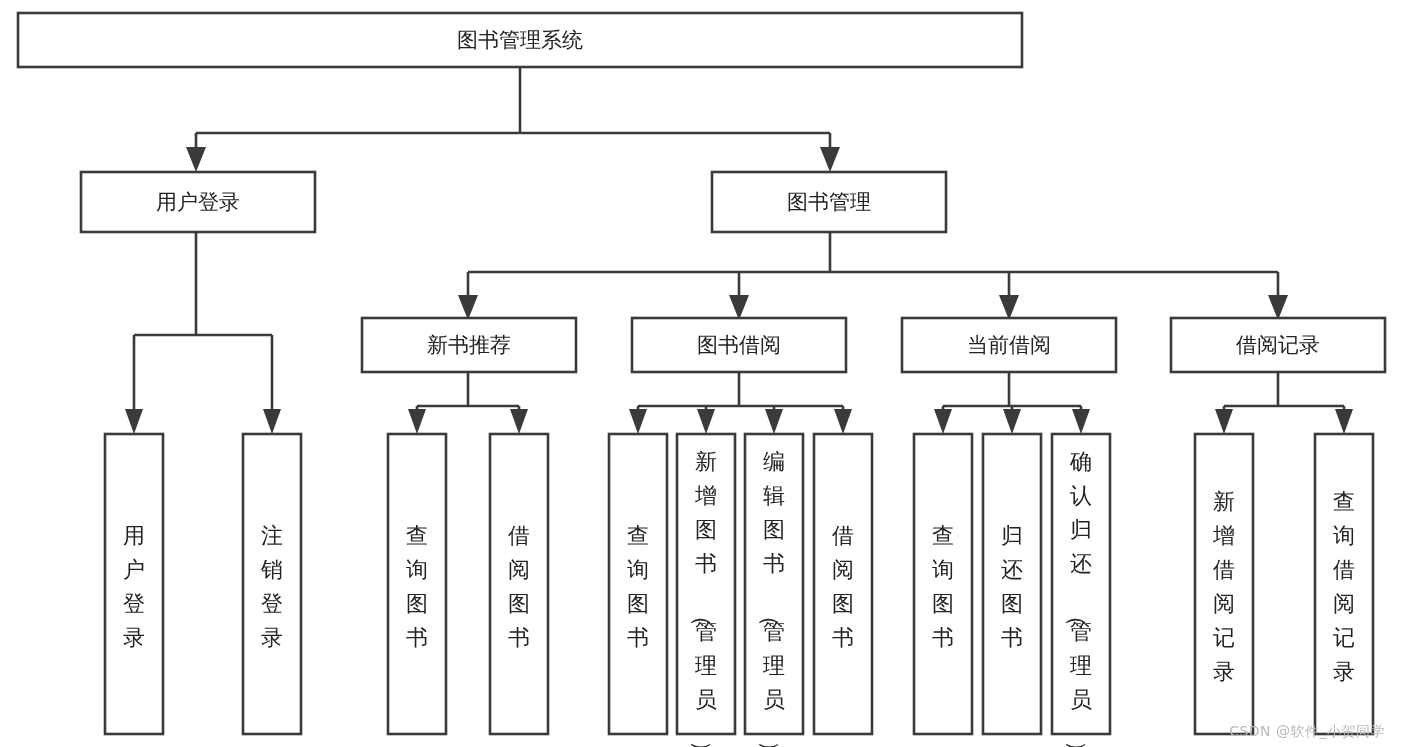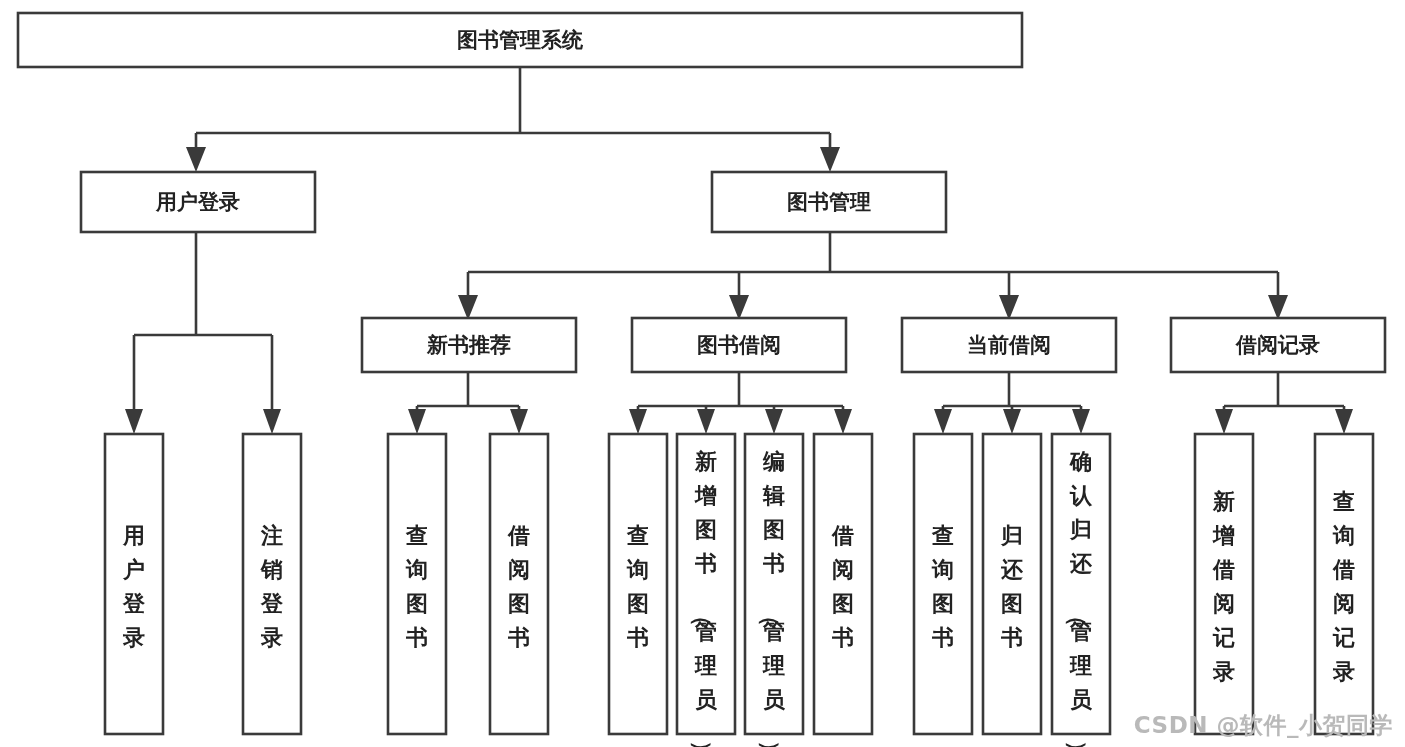--- a/index.html
+++ b/index.html
@@ -11,21 +11,20 @@
     width: 1405px;
     height: 747px;
     font-family: "DejaVu Sans", "Liberation Sans", sans-serif;
     overflow: hidden;
     position: relative;
   }
   #diagram-root {
     position: relative;
     width: 1405px;
     height: 747px;
-    font-weight: bold;
   }
   svg.diagram {
     display: block;
     width: 1405px;
     height: 747px;
   }
   .node-box {
     fill: #ffffff;
     stroke: #3a3a3a;
     stroke-width: 2.6;
@@ -48,24 +47,24 @@
     dominant-baseline: middle;
   }
   .node-label-v {
     font-family: "DejaVu Sans", "Liberation Sans", sans-serif;
     font-size: 22px;
     fill: #222222;
     text-anchor: middle;
   }
   .watermark {
     position: absolute;
-    right: 12px;
+    right: 20px;
     bottom: 6px;
     font-family: "DejaVu Sans", "Liberation Sans", sans-serif;
-    font-size: 23px;
+    font-size: 14px;
     color: #b9b9b9;
     letter-spacing: 0.5px;
     white-space: nowrap;
     pointer-events: none;
   }
 </style>
 </head>
 <body>
 
 <div id="diagram-root">

